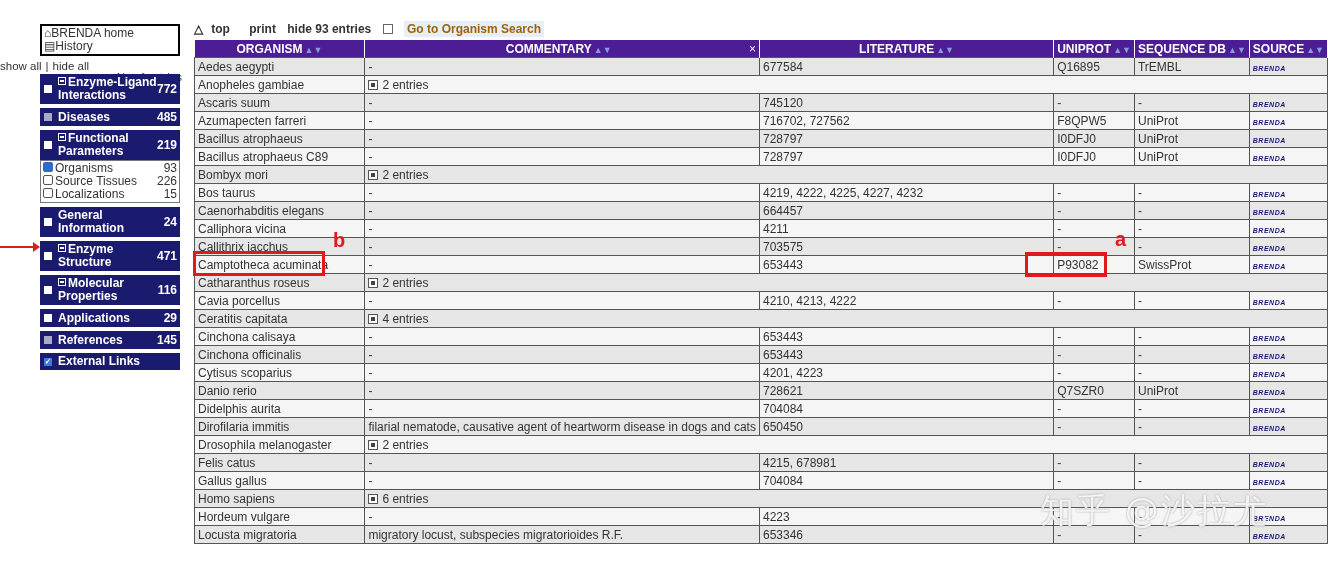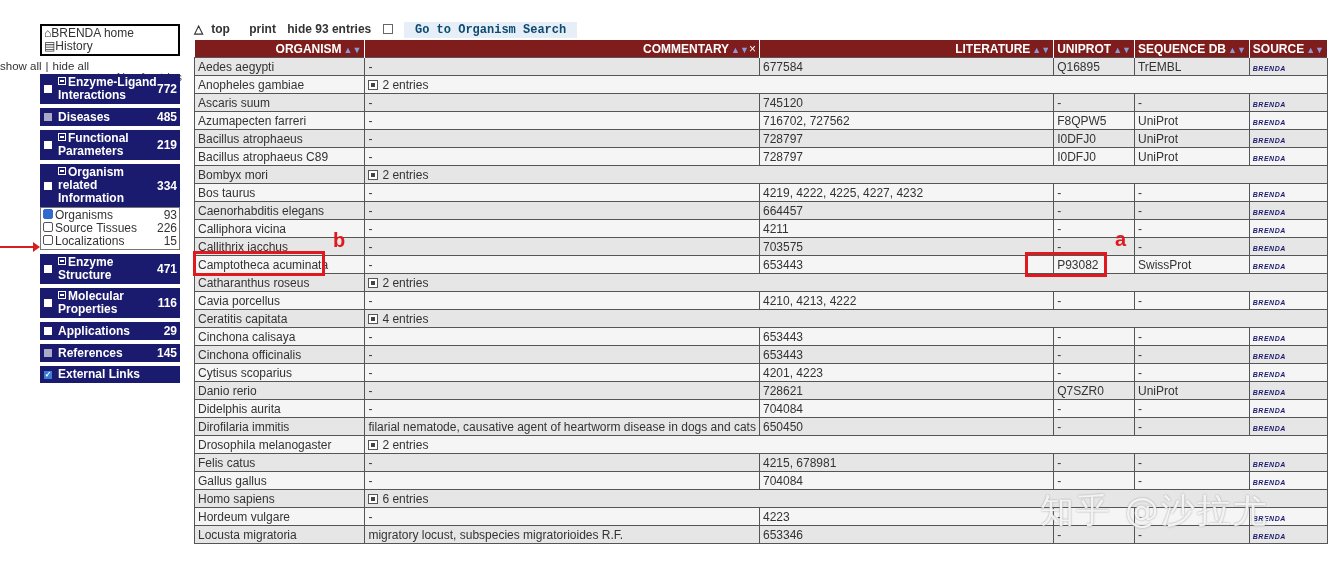--- a/index.html
+++ b/index.html
@@ -26,26 +26,26 @@
   .sub-box { margin-left:40px; width:140px; border:1px solid #777; box-sizing:border-box; padding:1px 2px; margin-top:-4px; margin-bottom:4px; font-size:12px; line-height:13px; }
   .sub-item { display:flex; justify-content:space-between; cursor:pointer;gap:7px; }
   .sub-item .box { display:inline-block; width:8px; height:8px; border:1px solid #555; border-radius:2px; margin-right:2px; vertical-align:0px; background:#fff; }
   .sub-item .box.on { background:#2f6ad0; border-color:#2f6ad0; }
   .arrow { position:absolute; left:0; top:246px; width:38px; height:2px; background:#d42020; }
   .arrow::after { content:""; position:absolute; right:-2px; top:-4px; border-left:7px solid #d42020; border-top:5px solid transparent; border-bottom:5px solid transparent; }
 
   
   #toplinks { position:absolute; left:194px; top:22px; font-weight:bold; font-size:12px; color:#333; }
   #toplinks span { margin-right:8px; cursor:pointer; }
-  #toplinks .goto { background:#e6eef8; color:#0c4a6e; padding:1px 11px;font-family:Liberation Mono, monospace; }
+  #toplinks .goto { background:#e6eef8; color:#a16207; padding:1px 3px; }
   #toplinks .pm { display:inline-block; width:8px; height:8px; border:1px solid #666; vertical-align:-1px; position:relative; }
 
   
   #tbl { position:absolute; left:194px; top:40px; border-collapse:collapse; table-layout:fixed; }
-  #tbl th { background:#7f1d1d; color:#fff; font-weight:bold; font-size:12px; text-align:right; height:17px; padding:0 3px; border-right:1px solid #fff; white-space:nowrap; overflow:hidden; }
+  #tbl th { background:#4c1d95; color:#fff; font-weight:bold; font-size:12px; text-align:center; height:17px; padding:0 3px; border-right:1px solid #fff; white-space:nowrap; overflow:hidden; }
   #tbl th .sort { color:#8a9ad8; font-size:9px; margin-left:2px; }
   #tbl td { height:17px; padding:0 3px; font-size:12px; color:#333; border:1px solid #555; white-space:nowrap; overflow:hidden; }
   #tbl tr:nth-child(odd) td { background:#e6e6e6; }
   #tbl tr:nth-child(even) td { background:#f5f5f5; }
   .src { color:#1a1a6e; font-style:italic; font-weight:bold; font-size:7px; letter-spacing:0.5px; }
   .pmx { display:inline-block; width:8px; height:8px; border:1px solid #555; margin-right:4px; vertical-align:-1px; position:relative; background:#fff; }
   .pmx::after { content:""; position:absolute; left:2px; top:2px; width:4px; height:4px; background:#444; }
   .hx { float:right; font-weight:normal; }
 
   
@@ -73,39 +73,39 @@
   </div>
   <div class="sec">
     <span class="cb grey"></span>
     <span class="lbl">Diseases</span>
     <span class="cnt">485</span>
   </div>
   <div class="sec">
     <span class="cb"></span>
     <span class="lbl"><span class="plus"></span><span>Functional Parameters</span></span>
     <span class="cnt">219</span>
-  </div>
-  <div class="sec">
-    <span class="cb"></span>
-    <span class="lbl"><span class="plus"></span><span>Organism related Information</span></span>
-    <span class="cnt">334</span>
   </div>
   <div class="sub-box">
     <div class="sub-item">
         <span><span class="box on"></span><span>Organisms</span></span>
         <span>93</span>
       </div>
     <div class="sub-item">
         <span><span class="box"></span><span>Source Tissues</span></span>
         <span>226</span>
       </div>
     <div class="sub-item">
         <span><span class="box"></span><span>Localizations</span></span>
         <span>15</span>
       </div>
+  </div>
+  <div class="sec">
+    <span class="cb"></span>
+    <span class="lbl">General Information</span>
+    <span class="cnt">24</span>
   </div>
   <div class="sec">
     <span class="cb"></span>
     <span class="lbl"><span class="plus"></span><span>Enzyme Structure</span></span>
     <span class="cnt">471</span>
   </div>
   <div class="sec">
     <span class="cb"></span>
     <span class="lbl"><span class="plus"></span><span>Molecular Properties</span></span>
     <span class="cnt">116</span>

